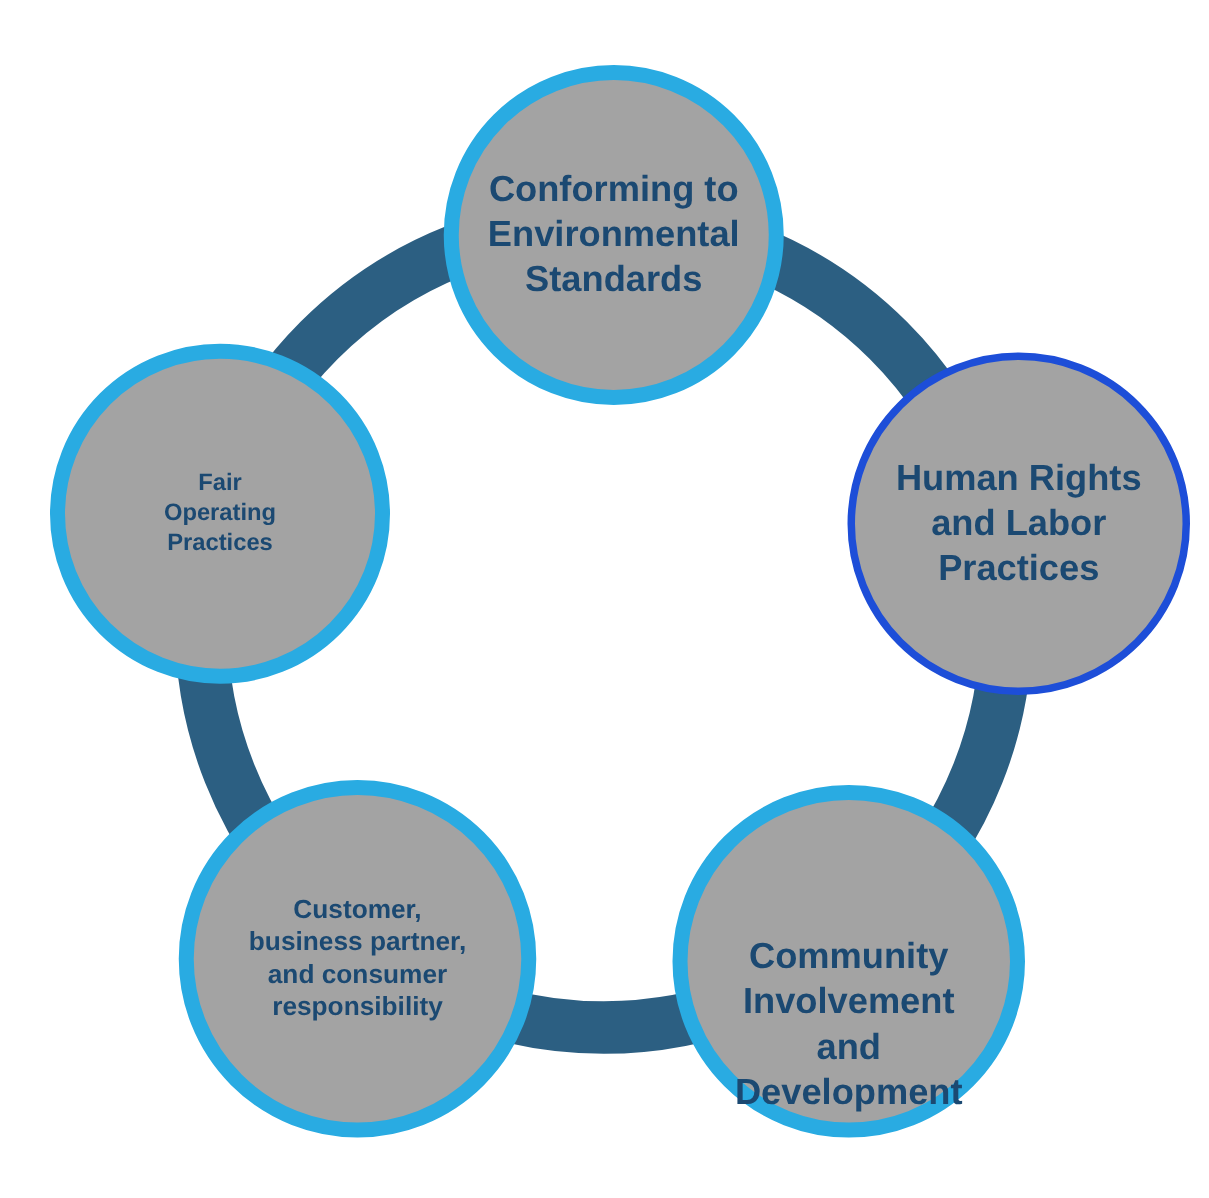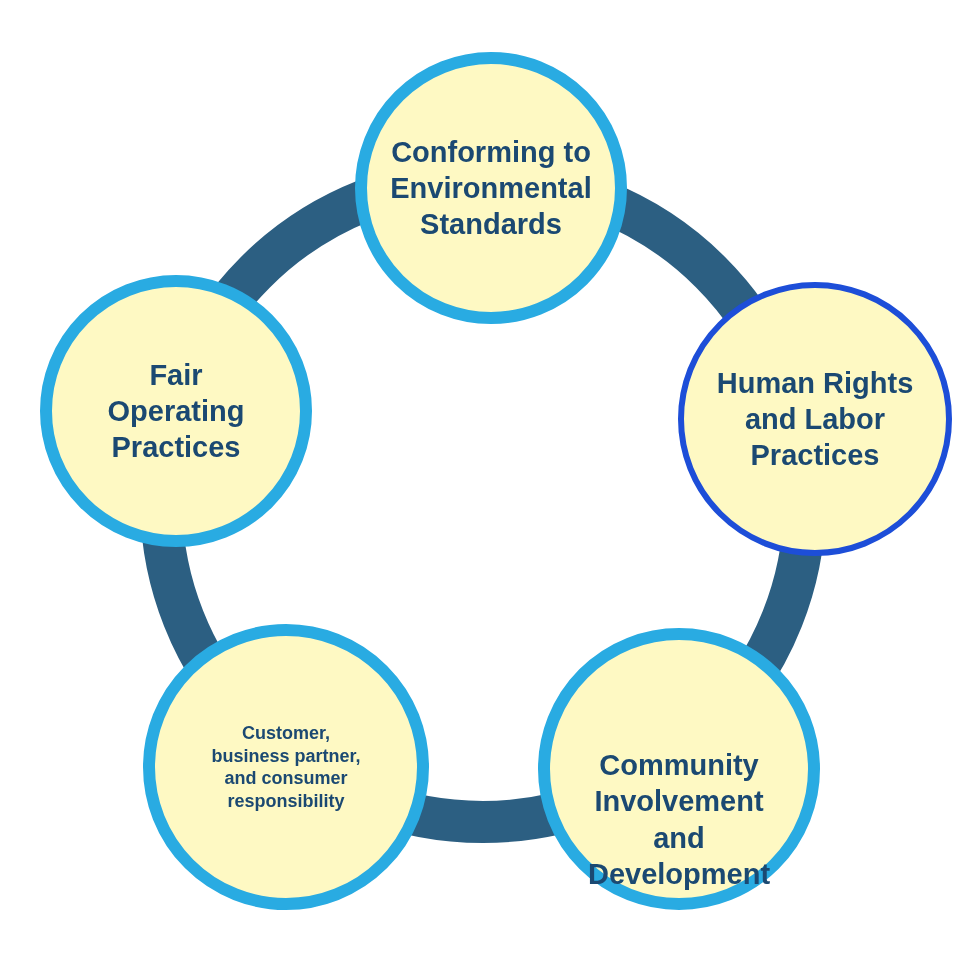--- a/index.html
+++ b/index.html
@@ -18,21 +18,21 @@
   .ring-svg {
     position: absolute;
     left: 0;
     top: 0;
     z-index: 1;
   }
   .node {
     position: absolute;
     z-index: 2;
     border-radius: 50%;
-    background: #fef9c3;
+    background: #a3a3a3;
     box-sizing: border-box;
     display: flex;
     align-items: center;
     justify-content: center;
   }
   .node-label {
     white-space: pre-line;
     text-align: center;
     font-weight: bold;
     color: #1B4972;
@@ -41,23 +41,23 @@
   }
   
   .node-top          { left: 355px; top:  52px; width: 272px; height: 272px; border: 12px solid #29ABE2; }
   .node-left         { left:  40px; top: 275px; width: 272px; height: 272px; border: 12px solid #29ABE2; }
   .node-right        { left: 678px; top: 282px; width: 274px; height: 274px; border: 6px solid #1d4ed8; }
   .node-bottom-left  { left: 143px; top: 624px; width: 286px; height: 286px; border: 12px solid #29ABE2; }
   .node-bottom-right { left: 538px; top: 628px; width: 282px; height: 282px; border: 12px solid #29ABE2; align-items: flex-end; }
   .node-center       { left: 349px; top: 365px; width: 286px; height: 286px; border: 12px solid #29ABE2; }
 
   .node-top .node-label          { font-size: 29px; }
-  .node-left .node-label         { font-size: 29px; }
+  .node-left .node-label         { font-size: 19px; }
   .node-right .node-label        { font-size: 29px; }
-  .node-bottom-left .node-label  { font-size: 18px; }
+  .node-bottom-left .node-label  { font-size: 21px; }
   .node-bottom-right .node-label { font-size: 29px; }
   .node-center .node-label       { font-size: 30px; }
 </style>
 </head>
 <body>
 
 <div class="canvas">
 
   <svg class="ring-svg" width="967" height="958" viewBox="0 0 967 958" aria-hidden="true">
     <circle cx="483" cy="500" r="322" fill="none" stroke="#2C5F82" stroke-width="42"></circle>

